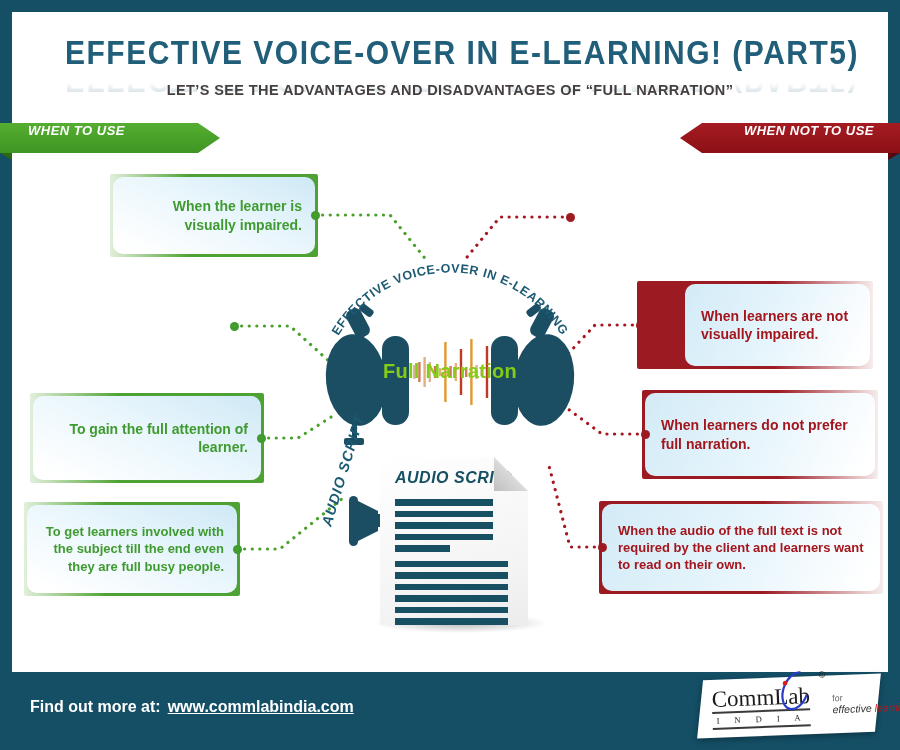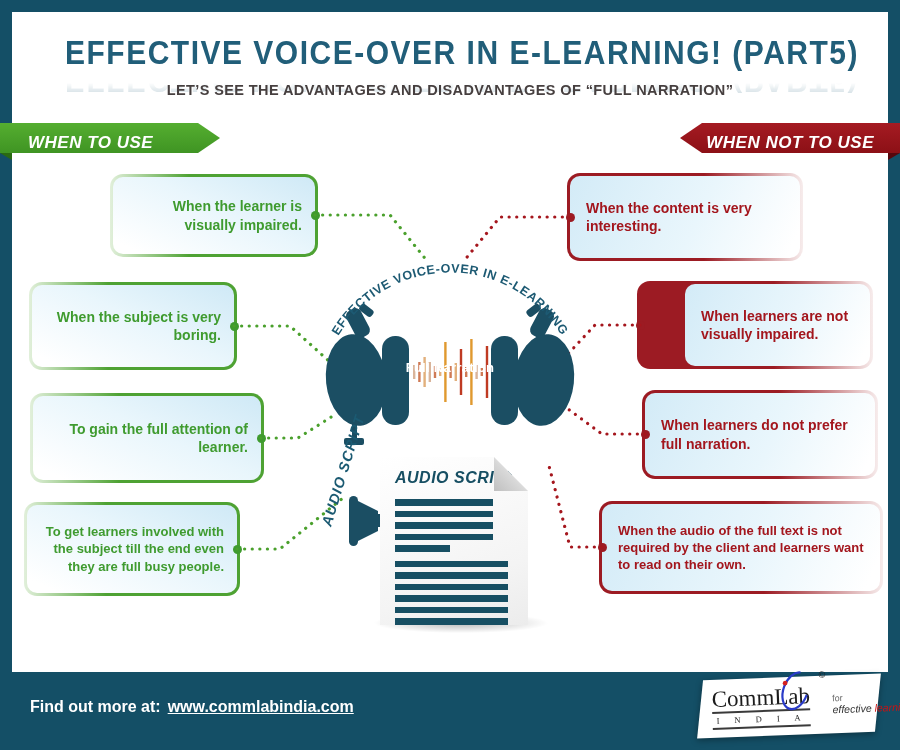--- a/index.html
+++ b/index.html
@@ -11,34 +11,34 @@
   .main-title{font-size:30px;font-weight:bold;letter-spacing:1.5px;color:#215e79;
     transform:scaleY(1.12);white-space:nowrap;}
   .title-reflection{font-size:30px;font-weight:bold;letter-spacing:1.5px;color:#215e79;
     transform:scaleY(-1.05);margin-top:-7px;opacity:.30;white-space:nowrap;
     -webkit-mask-image:linear-gradient(to bottom,rgba(0,0,0,.85) 0%,transparent 42%);
             mask-image:linear-gradient(to bottom,rgba(0,0,0,.85) 0%,transparent 42%);}
   .subtitle{position:absolute;top:82px;left:0;width:900px;text-align:center;
     font-size:14.5px;font-weight:bold;letter-spacing:.4px;color:#463f3f;}
 
   
-  .ribbon{position:absolute;top:123px;height:30px;width:220px;display:flex;align-items:flex-end;
-    color:#fff;font-weight:bold;font-style:italic;font-size:17px;letter-spacing:.5px;
+  .ribbon{position:absolute;top:123px;height:30px;width:220px;display:flex;align-items:flex-start;
+    color:#fff;font-weight:bold;font-style:italic;font-size:13px;letter-spacing:.5px;
     filter:drop-shadow(0 2px 2px rgba(0,0,0,.25));}
   .ribbon-left{left:0;background:linear-gradient(#55ae30,#3f9423);
     clip-path:polygon(0 0,198px 0,220px 15px,198px 30px,0 30px);padding-left:28px;box-sizing:border-box;}
   .ribbon-right{left:680px;background:linear-gradient(#a51b22,#8c1016);
     clip-path:polygon(22px 0,220px 0,220px 30px,22px 30px,0 15px);
     justify-content:flex-end;padding-right:26px;box-sizing:border-box;}
   .fold{position:absolute;top:153px;width:12px;height:7px;}
   .fold-left{left:0;background:#2a6a12;clip-path:polygon(0 0,100% 0,100% 100%);}
   .fold-right{left:888px;background:#57070d;clip-path:polygon(0 0,100% 0,0 100%);}
 
   
-  .cbox{position:absolute;border-radius:13px;padding:3px;box-sizing:border-box;}
+  .cbox{position:absolute;border-radius:2px;padding:3px;box-sizing:border-box;}
   .gbox{background:linear-gradient(to left,#4ea233 62%,rgba(120,185,90,.22) 100%);}
   .rbox{background:linear-gradient(to right,#9c1b23 58%,rgba(200,130,130,.15) 100%);}
   .cbox-in{width:100%;height:100%;border-radius:10px;display:flex;align-items:center;box-sizing:border-box;}
   .gbox .cbox-in{background:linear-gradient(205deg,#cfe9f6 0%,#e9f6fc 45%,#ffffff 92%);
     justify-content:flex-end;text-align:right;padding:6px 13px 6px 8px;}
   .rbox .cbox-in{background:linear-gradient(115deg,#d3ebf7 0%,#e9f6fc 55%,#ffffff 95%);
     justify-content:flex-start;text-align:left;padding:6px 8px 6px 16px;}
   .gtext{color:#3f9b2f;font-weight:bold;font-size:14px;line-height:1.32;}
   .rtext{color:#a3161d;font-weight:bold;font-size:14px;line-height:1.32;}
   .small-text{font-size:13px;}
@@ -52,21 +52,21 @@
   .r4{left:599px;top:501px;width:284px;height:93px;}
   .dot{position:absolute;width:9px;height:9px;border-radius:50%;}
   .gdot{background:#3f9b2f;}
   .rdot{background:#9c1b23;}
 
   
   #centerSvg{position:absolute;left:0;top:0;pointer-events:none;}
   .arc-label{font-family:"Liberation Sans",sans-serif;font-weight:bold;font-size:12.5px;
     fill:#1d5a73;letter-spacing:.6px;}
   .full-narration{position:absolute;left:372px;top:360px;width:156px;text-align:center;
-    font-size:13px;font-weight:bold;color:#ffffff;letter-spacing:.3px;}
+    font-size:20px;font-weight:bold;color:#84cc16;letter-spacing:.3px;}
   .cable-label{position:absolute;left:285px;top:461px;width:120px;height:20px;text-align:center;
     transform:rotate(-73deg);font-weight:bold;font-style:italic;font-size:14.5px;
     color:#1b5a72;letter-spacing:1px;white-space:nowrap;}
 
   
   .paper-shadow{position:absolute;left:366px;top:612px;width:190px;height:22px;
     background:radial-gradient(ellipse at center,rgba(0,0,0,.28) 0%,rgba(0,0,0,0) 65%);}
   .paper{position:absolute;left:380px;top:457px;width:148px;height:168px;
     background:linear-gradient(160deg,#ffffff 0%,#f4f4f4 70%,#ececec 100%);
     clip-path:polygon(0 0,114px 0,148px 34px,148px 168px,0 168px);
@@ -122,41 +122,31 @@
     <span>WHEN NOT TO USE</span>
   </div>
   <div class="fold fold-left"></div>
   <div class="fold fold-right"></div>
 
   <div class="cbox gbox b1">
     <div class="cbox-in">
         <span class="gtext">When the learner is visually impaired.</span>
       </div>
   </div>
-  <div class="cbox gbox b2">
-    <div class="cbox-in">
-        <span class="gtext">When the subject is very boring.</span>
-      </div>
-  </div>
   <div class="cbox gbox b3">
     <div class="cbox-in">
         <span class="gtext">To gain the full attention of learner.</span>
       </div>
   </div>
   <div class="cbox gbox b4">
     <div class="cbox-in">
         <span class="gtext small-text">To get learners involved with the subject till the end even they are full busy people.</span>
       </div>
   </div>
 
-  <div class="cbox rbox r1">
-    <div class="cbox-in">
-        <span class="rtext">When the content is very interesting.</span>
-      </div>
-  </div>
   <div class="cbox rbox r2">
     <div class="cbox-in">
         <span class="rtext">When learners are not visually impaired.</span>
       </div>
   </div>
   <div class="cbox rbox r3">
     <div class="cbox-in">
         <span class="rtext">When learners do not prefer full narration.</span>
       </div>
   </div>

